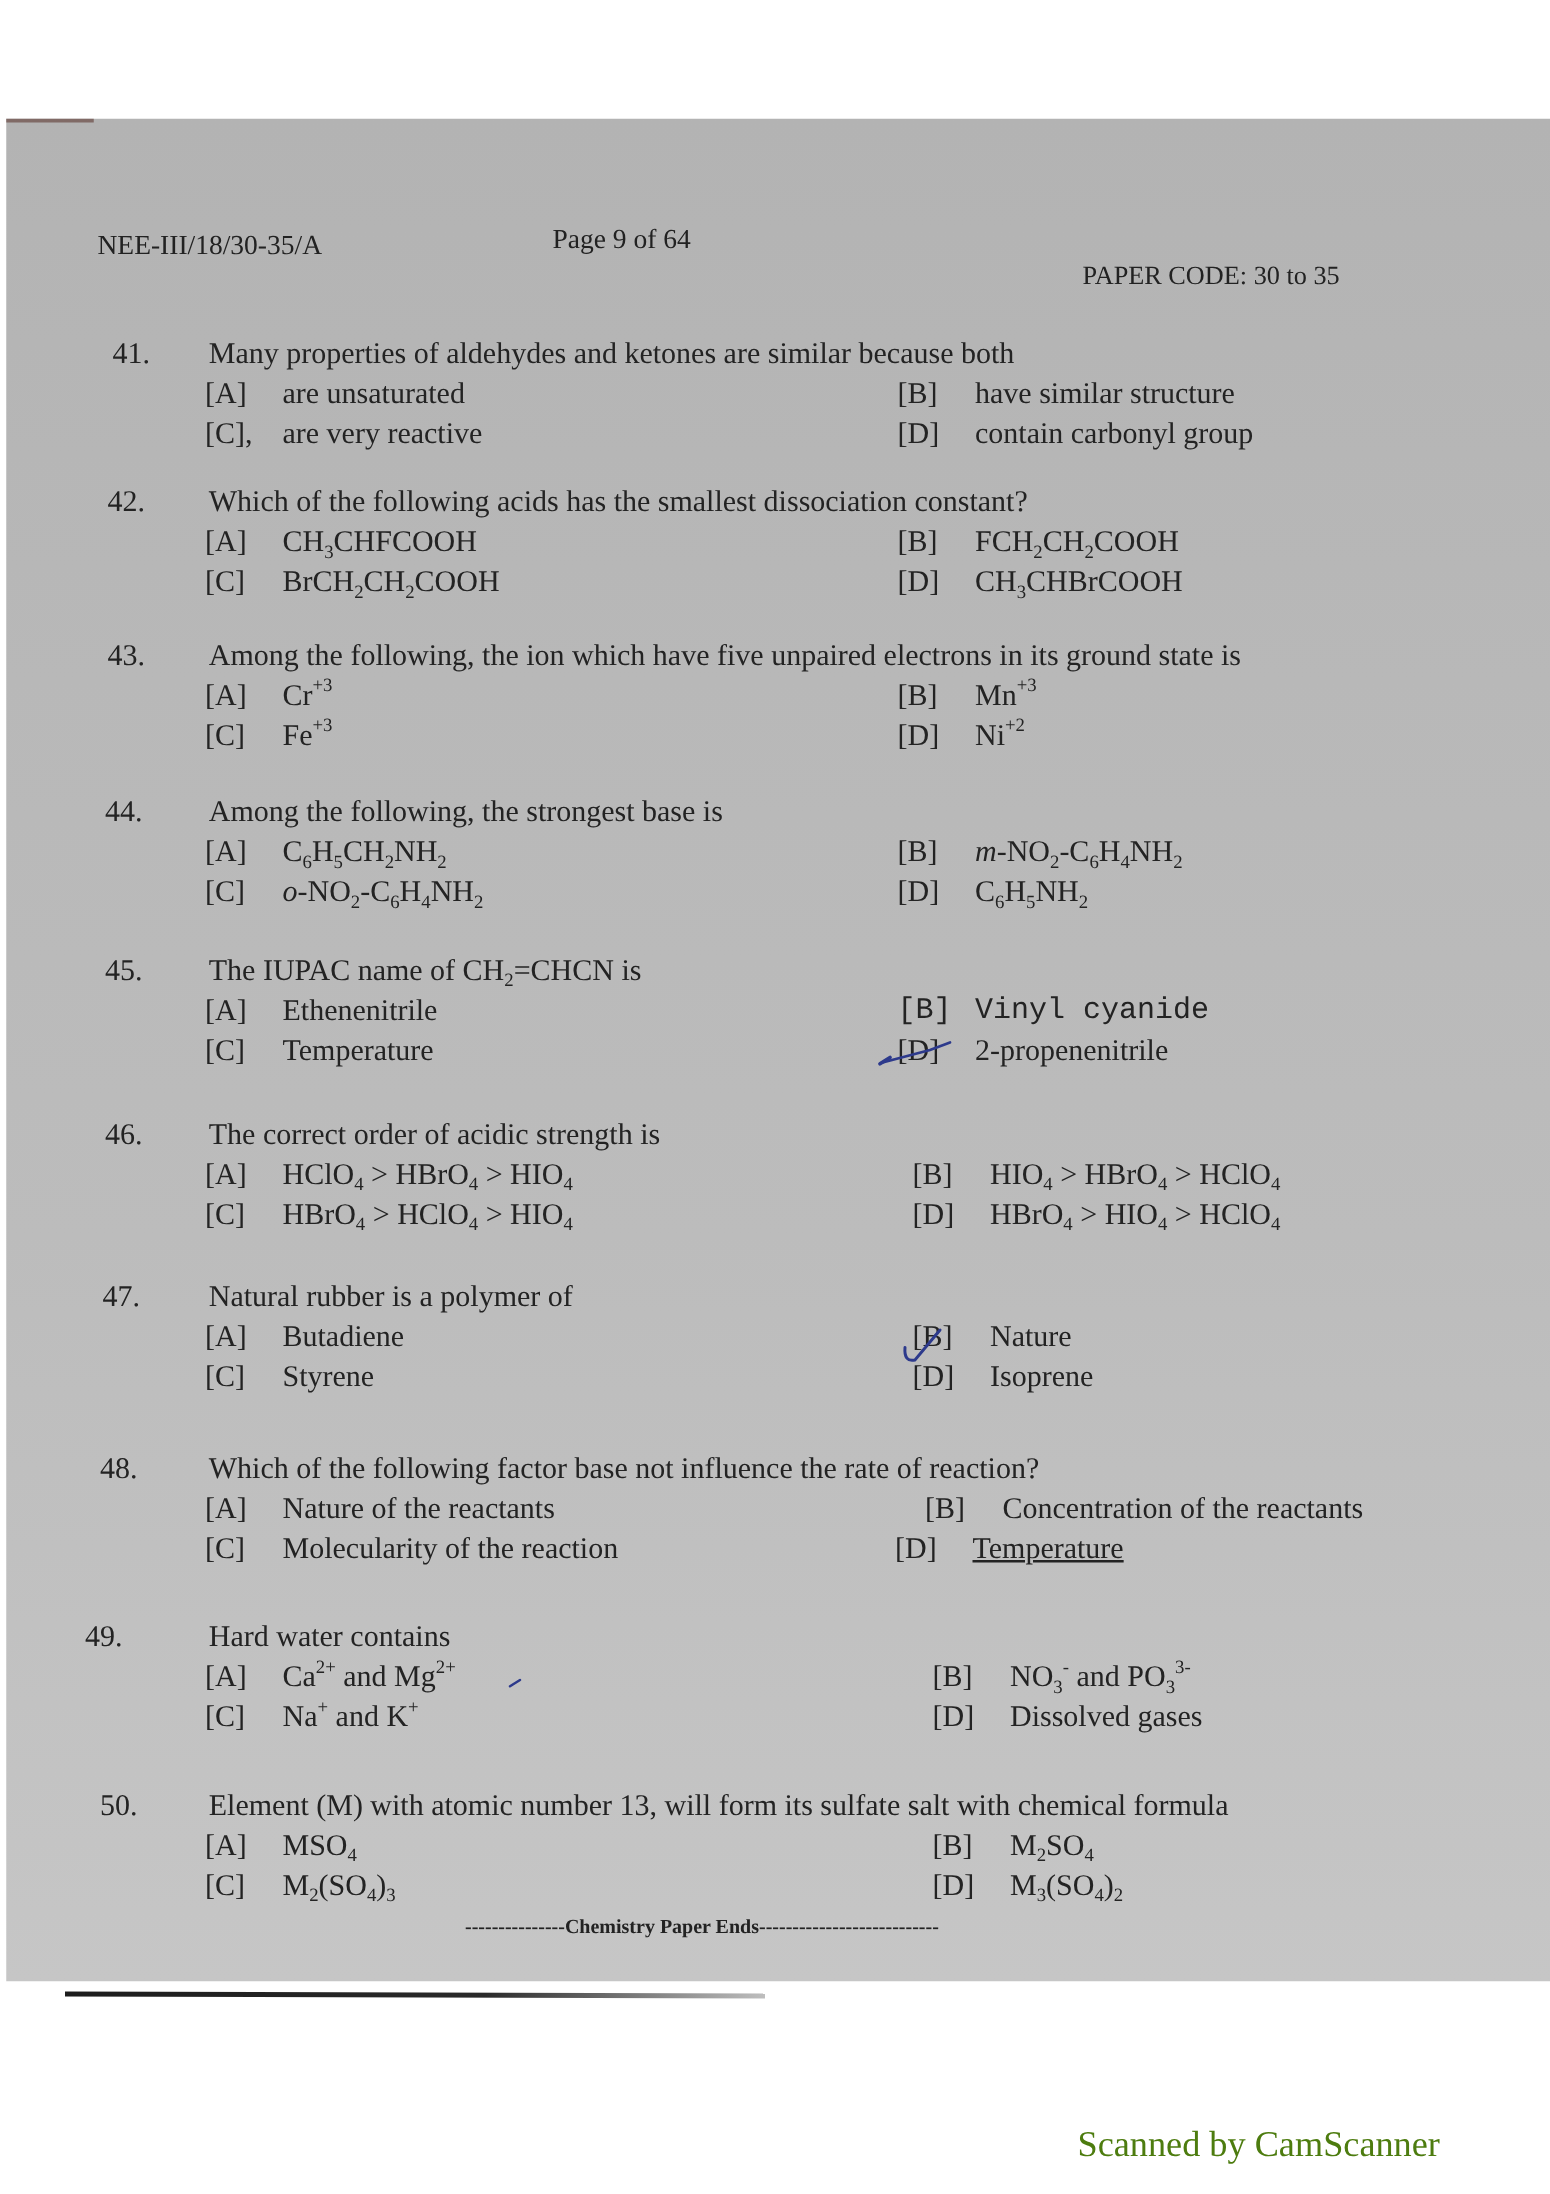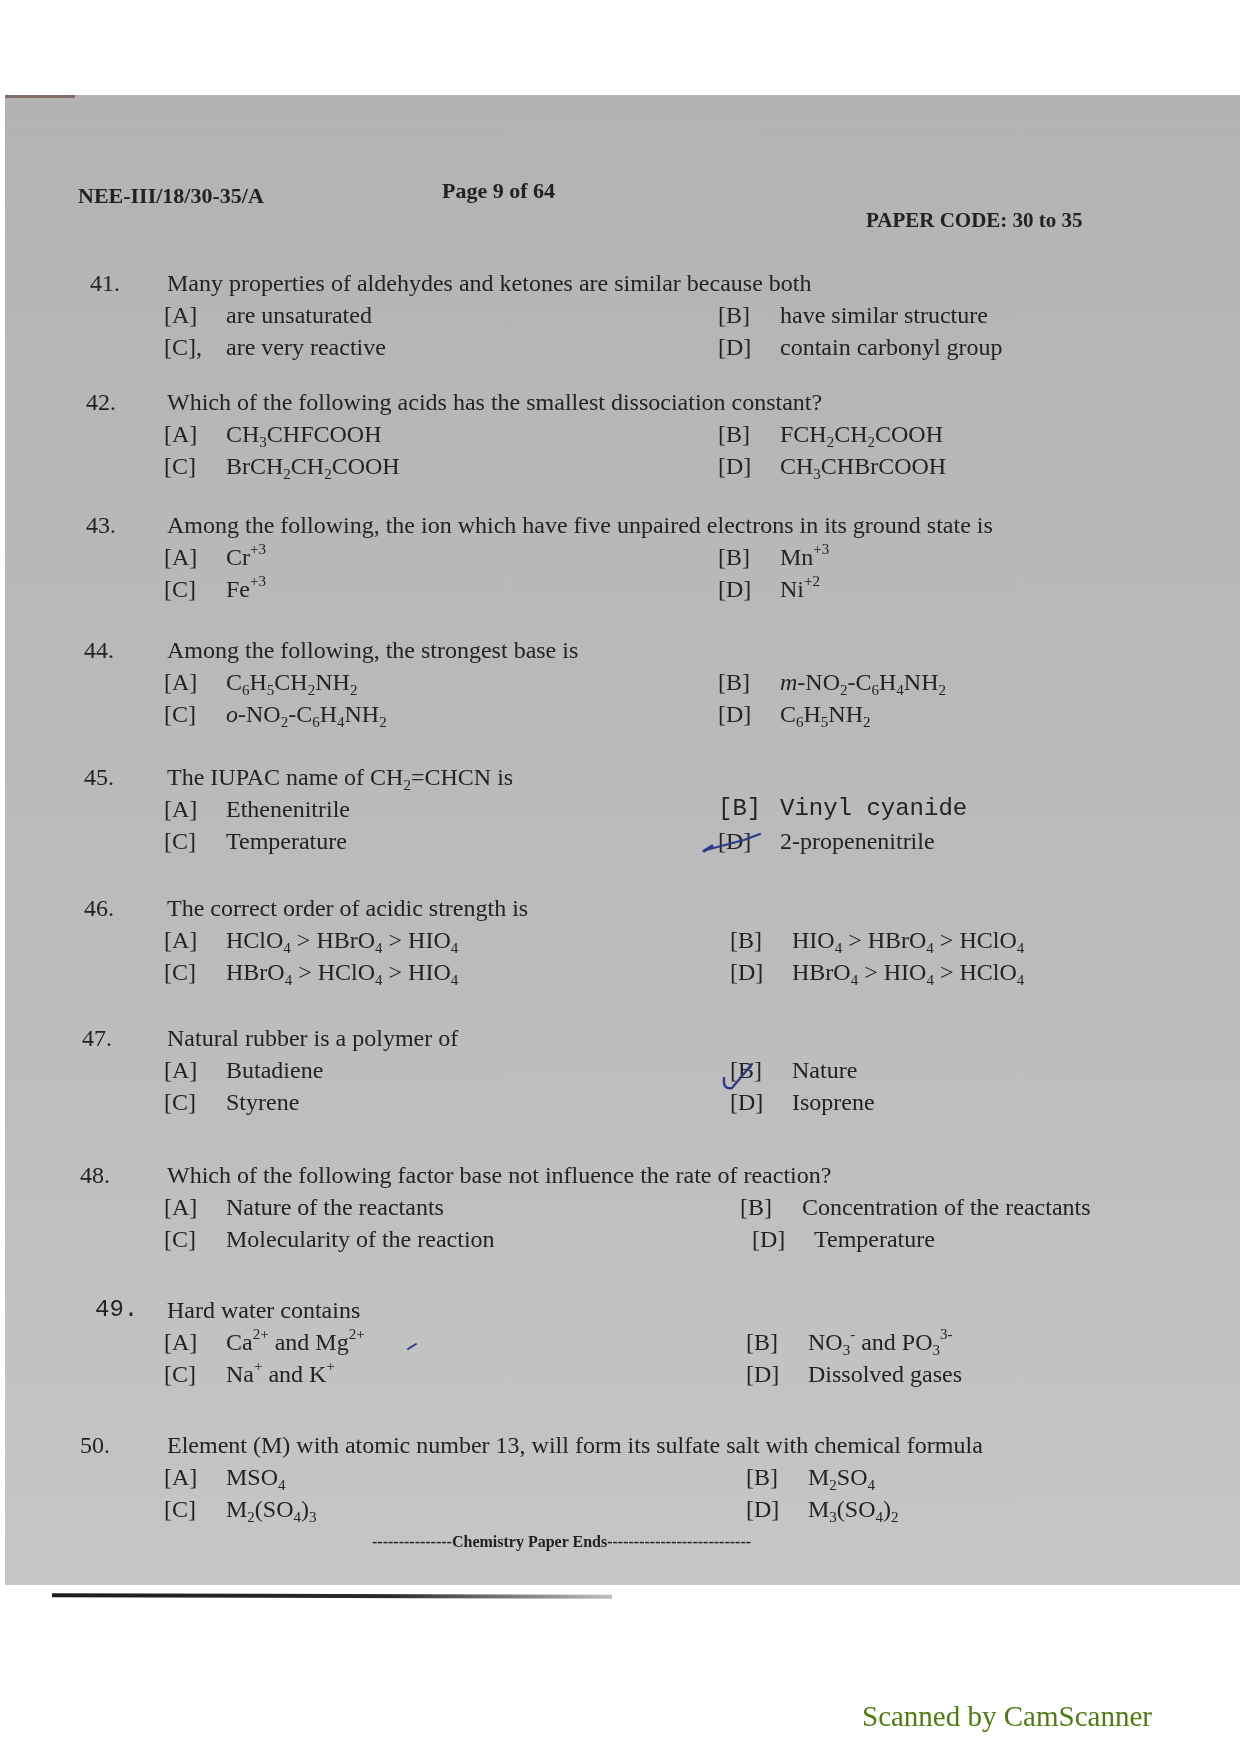--- a/index.html
+++ b/index.html
@@ -13,21 +13,21 @@
     }
     .paper-shadow-top {
       position: absolute; left: 5px; top: 95px; width: 70px; height: 3px;
       background: #6b4c46; opacity: .7;
     }
     .bottom-rule {
       position: absolute; left: 52px; top: 1594px; width: 560px; height: 4px;
       background: linear-gradient(90deg, #1d1d1d 0%, #2a2a2a 60%, rgba(40,40,40,0.3) 100%);
       transform: rotate(0.15deg);
     }
-    .hdr { position: absolute; font-weight: bold; font-size: 22px; color: #222; }
+    .hdr { position: absolute; font-weight: normal; font-size: 22px; color: #222; }
     .hdr-left { left: 78px; top: 183px; }
     .hdr-mid { left: 442px; top: 178px; }
     .hdr-right { left: 866px; top: 208px; font-size: 21px; }
 
     .q { position: absolute; left: 0; width: 1240px; font-size: 24px; line-height: 30px; color: #232323; }
     .q .num { position: absolute; left: 86px; top: 0; }
     .q .stem { position: absolute; left: 167px; top: 0; white-space: nowrap; }
     .opt { position: absolute; white-space: nowrap; }
     .opt .lbl { display: inline-block; width: 62px; }
     .opt.left { left: 164px; }
@@ -109,24 +109,24 @@
       <div class="opt right r1" style="left: 730px;"><span class="lbl">[B]</span><span>Nature</span></div>
       <div class="opt left r2"><span class="lbl">[C]</span><span>Styrene</span></div>
       <div class="opt right r2" style="left: 730px;"><span class="lbl">[D]</span><span>Isoprene</span></div>
     </div>
     <div class="q" style="top: 1160px;">
       <span class="num" style="left: 80px;">48.</span>
       <span class="stem">Which of the following factor base not influence the rate of reaction?</span>
       <div class="opt left r1"><span class="lbl">[A]</span><span>Nature of the reactants</span></div>
       <div class="opt right r1" style="left: 740px;"><span class="lbl">[B]</span><span>Concentration of the reactants</span></div>
       <div class="opt left r2"><span class="lbl">[C]</span><span>Molecularity of the reaction</span></div>
-      <div class="opt right r2" style="left: 752px;"><span class="lbl">[D]</span><span>Temperature</span></div>
+      <div class="opt right r2" style="left: 716px; text-decoration: underline;"><span class="lbl">[D]</span><span>Temperature</span></div>
     </div>
     <div class="q" style="top: 1295px;">
-      <span class="num" style="left: 95px; font-family: Liberation Mono, monospace;">49.</span>
+      <span class="num" style="left: 68px;">49.</span>
       <span class="stem">Hard water contains</span>
       <div class="opt left r1"><span class="lbl">[A]</span><span>Ca<sup>2+</sup> and Mg<sup>2+</sup></span></div>
       <div class="opt right r1" style="left: 746px;"><span class="lbl">[B]</span><span>NO<sub>3</sub><sup>-</sup> and PO<sub>3</sub><sup>3-</sup></span></div>
       <div class="opt left r2"><span class="lbl">[C]</span><span>Na<sup>+</sup> and K<sup>+</sup></span></div>
       <div class="opt right r2" style="left: 746px;"><span class="lbl">[D]</span><span>Dissolved gases</span></div>
     </div>
     <div class="q" style="top: 1430px;">
       <span class="num" style="left: 80px;">50.</span>
       <span class="stem">Element (M) with atomic number 13, will form its sulfate salt with chemical formula</span>
       <div class="opt left r1"><span class="lbl">[A]</span><span>MSO<sub>4</sub></span></div>

